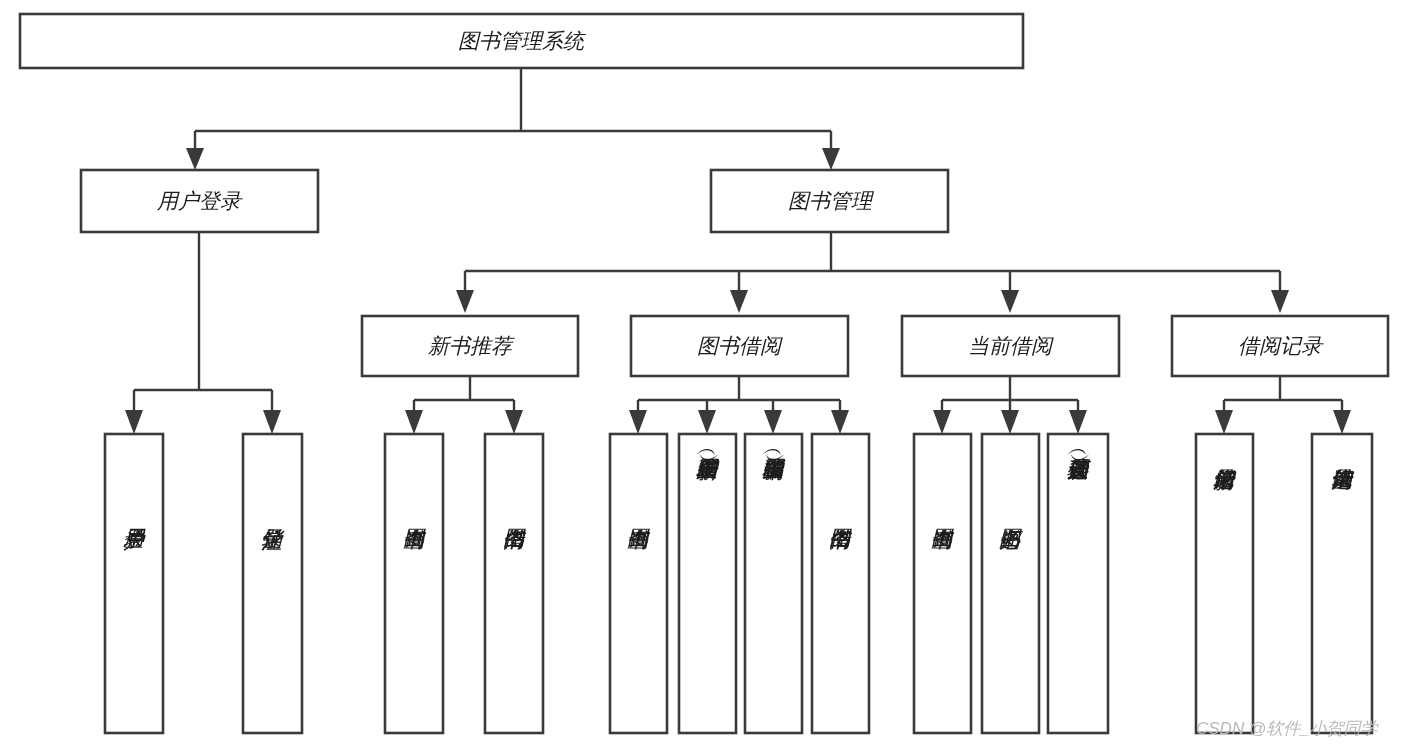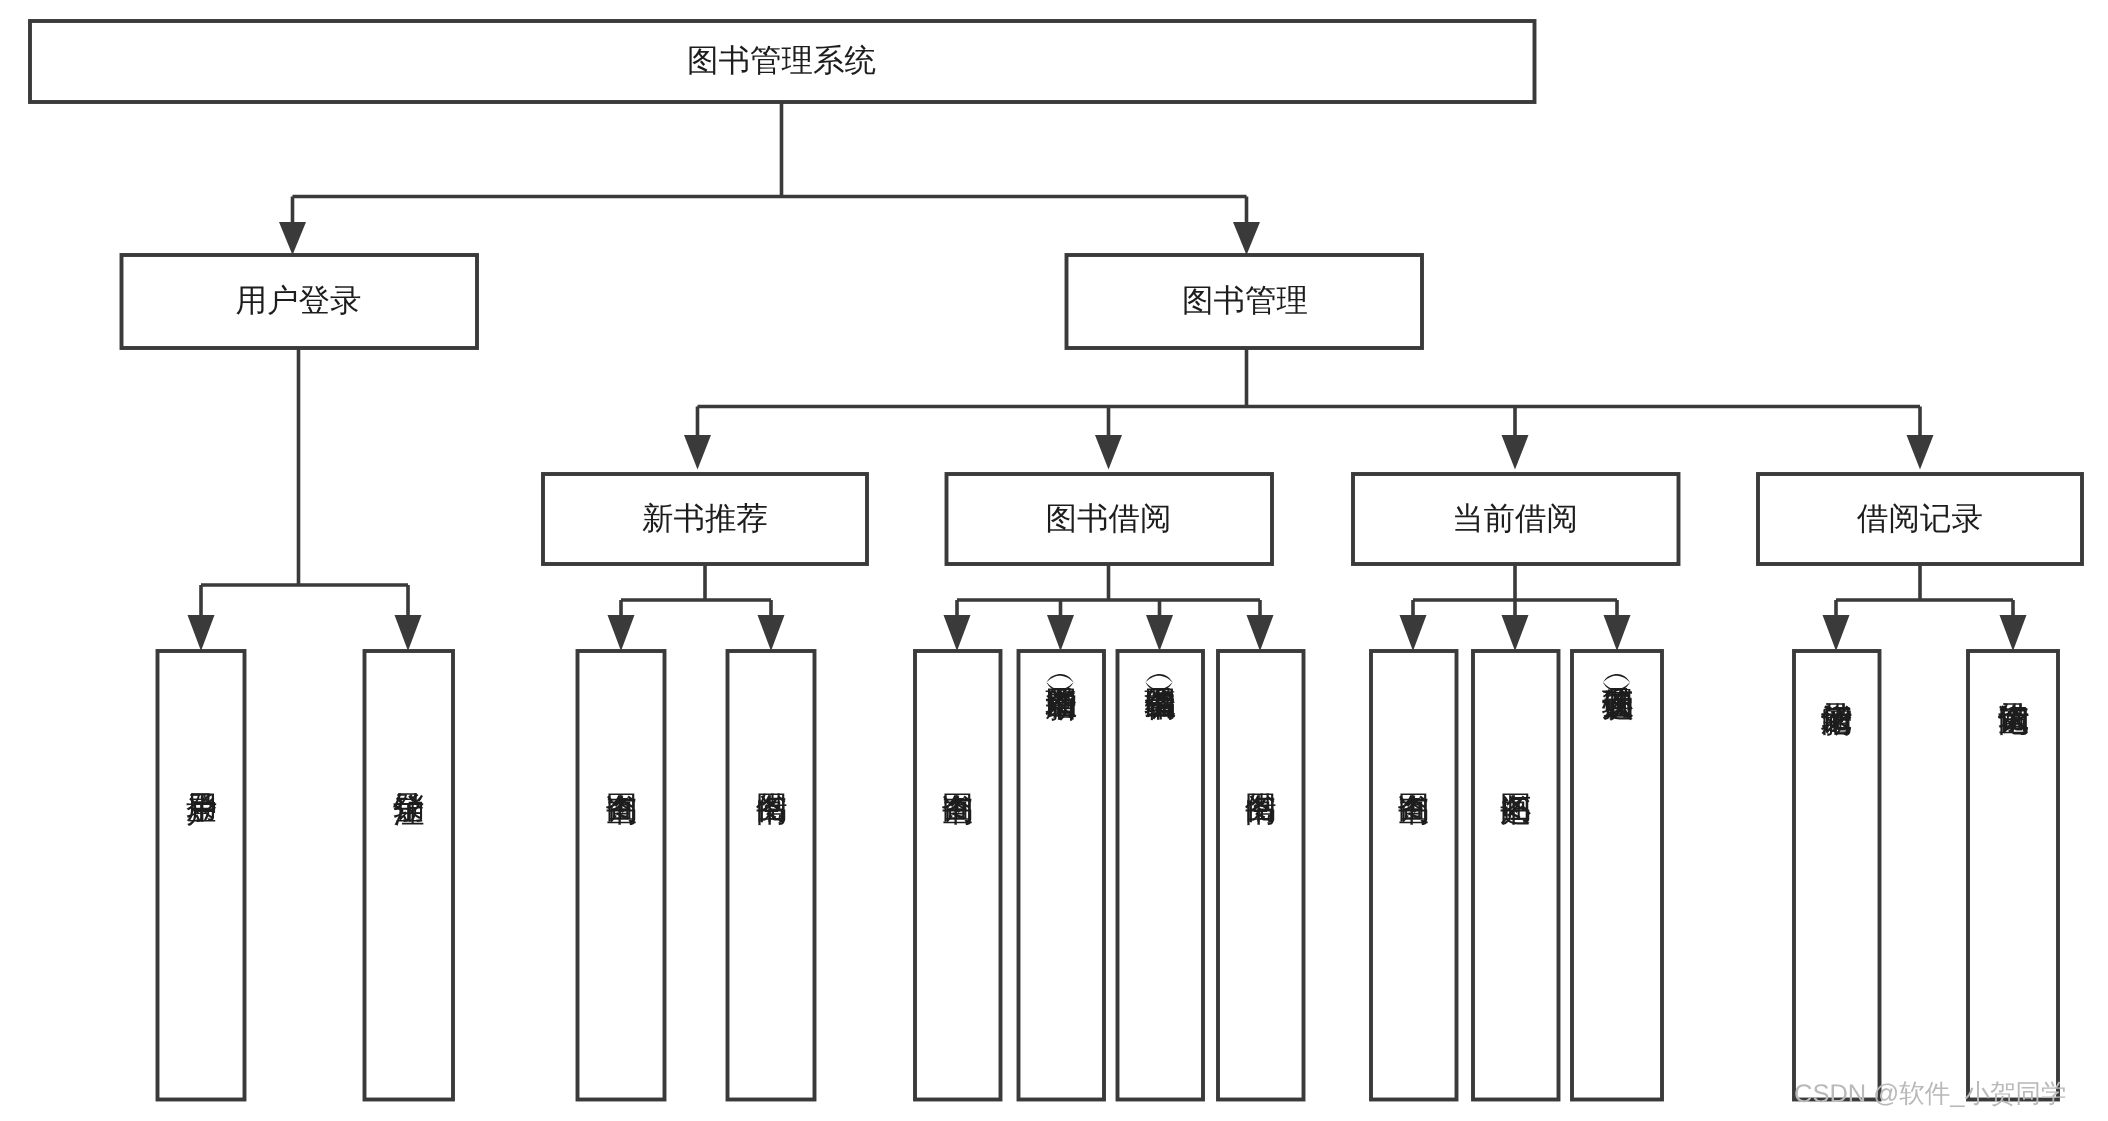--- a/index.html
+++ b/index.html
@@ -13,20 +13,21 @@
     font-family: "Liberation Sans", "DejaVu Sans", sans-serif;
     overflow: hidden;
     position: relative;
   }
   #diagram-root {
     position: absolute;
     left: 0;
     top: 0;
     width: 1405px;
     height: 747px;
+    font-style: italic;
   }
   svg.diagram {
     display: block;
     width: 1405px;
     height: 747px;
   }
   .node-rect {
     fill: #ffffff;
     stroke: #3a3a3a;
     stroke-width: 2.6;

